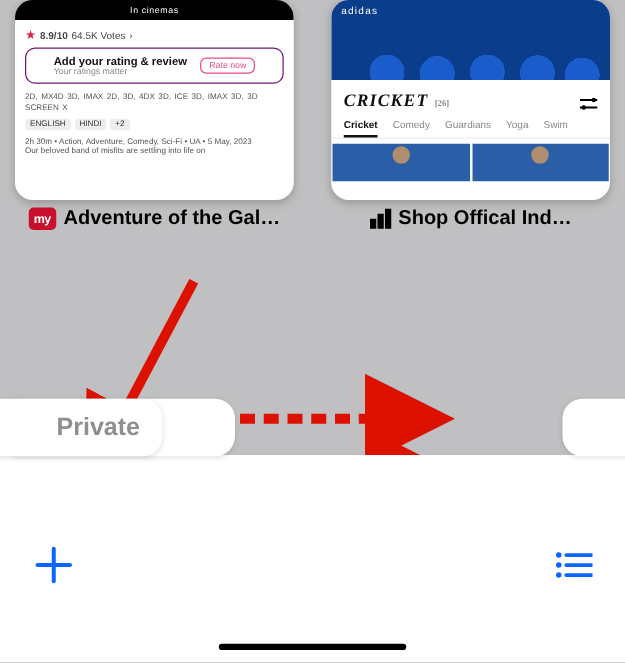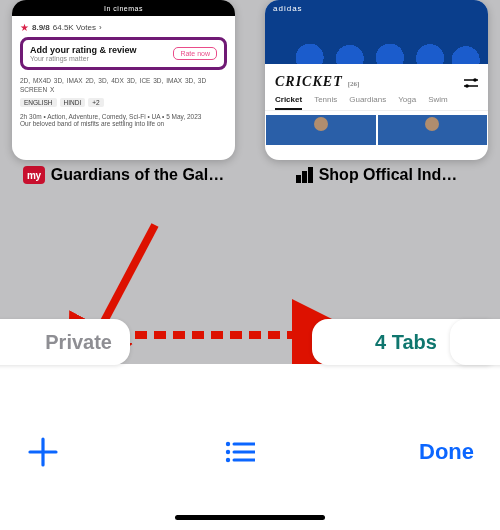--- a/index.html
+++ b/index.html
@@ -30,21 +30,21 @@
     }
     
     .t1-cinemas {
       background:#000; color:#fff; height:16px; font-size:7px;
       display:flex; align-items:center; justify-content:center; letter-spacing: .5px;
     }
     .t1-section { padding: 6px 8px 0; }
     .t1-rating { color:#444; font-size:8px; display:flex; align-items:center; gap:3px; }
     .t1-rating .star { color:#d9234a; font-size:10px; }
     .t1-review {
-      border:3px solid #701a75; border-radius:8px; margin-top:4px; padding:5px 7px;
+      border:1px solid #701a75; border-radius:8px; margin-top:4px; padding:5px 22px;
       display:flex; justify-content:space-between; align-items:center;
     }
     .t1-review-left .h { font-size:9px; font-weight:600; }
     .t1-review-left .s { font-size:7px; color:#888; }
     .t1-rate-btn {
       border:1px solid #ea4c89; color:#ea4c89; border-radius:5px;
       padding:2px 6px; font-size:7px; font-weight:500;
     }
     .t1-formats { margin-top:6px; font-size:6.5px; color:#555; line-height:1.4; letter-spacing:0; word-spacing:1px; }
     .t1-chips { margin-top:4px; display:flex; gap:3px; }
@@ -98,21 +98,21 @@
     
     .anno-layer { position:absolute; inset:0; pointer-events:none; }
 
     
     .bottom {
       position:absolute; bottom:0; left:0; right:0; height:166px;
       background:#fff;
     }
     .group-strip {
       position:absolute; top:-48px; left:0; right:0;
-      display:flex; align-items:center; justify-content:flex-end; gap:14px;
+      display:flex; align-items:center; justify-content:flex-start; gap:14px;
       padding: 0 0; height:52px;
     }
     .group-pill {
       background:#fff; border-radius:16px; height:46px;
       min-width:188px; display:flex; align-items:center; justify-content:center;
       font-size:20px; font-weight:700; color:#0f766e;
       box-shadow: 0 1px 4px rgba(0,0,0,.12);
     }
     .group-pill.side {
       min-width:40px; position:absolute;
@@ -136,21 +136,21 @@
 <body>
 
 <div class="thumbs">
 
   <div class="thumb">
     <div class="thumb-card">
       <div class="t1-cinemas">In cinemas</div>
       <div class="t1-section">
         <div class="t1-rating">
           <span class="star">★</span>
-          <b>8.9/8</b>
+          <b>8.9/10</b>
           <span>64.5K Votes</span>
           <span>›</span>
         </div>
         <div class="t1-review">
           <div class="t1-review-left">
             <div class="h">Add your rating &amp; review</div>
             <div class="s">Your ratings matter</div>
           </div>
           <div class="t1-rate-btn">Rate now</div>
         </div>
@@ -159,42 +159,42 @@
           <span class="t1-chip">ENGLISH</span>
           <span class="t1-chip">HINDI</span>
           <span class="t1-chip">+2</span>
         </div>
         <div class="t1-meta">2h 30m • Action, Adventure, Comedy, Sci-Fi • UA • 5 May, 2023</div>
         <div class="t1-desc">Our beloved band of misfits are settling into life on</div>
       </div>
     </div>
     <div class="thumb-label">
       <span class="my-badge">my</span>
-      <span>Guardians of the Gal…</span>
+      <span>Adventure of the Gal…</span>
     </div>
   </div>
 
   <div class="thumb">
     <div class="thumb-card">
       <div class="t2-hero">
         <span class="t2-adidas">adidas</span>
       </div>
       <div class="t2-title">
         <span>CRICKET</span>
         <small>[26]</small>
       </div>
       <svg class="t2-settings" width="14" height="10">
         <line x1="0" y1="2" x2="14" y2="2" stroke="#000" stroke-width="1.5"></line>
         <circle cx="11" cy="2" r="1.8" fill="#000"></circle>
         <line x1="0" y1="8" x2="14" y2="8" stroke="#000" stroke-width="1.5"></line>
         <circle cx="3" cy="8" r="1.8" fill="#000"></circle>
       </svg>
       <div class="t2-tabs">
         <span class="active">Cricket</span>
-        <span>Tennis</span>
+        <span>Comedy</span>
         <span>Guardians</span>
         <span>Yoga</span>
         <span>Swim</span>
       </div>
       <div class="t2-strip">
           <div></div>
           <div></div>
         </div>
     </div>
     <div class="thumb-label">
@@ -238,17 +238,16 @@
       <line x1="4" y1="17" x2="30" y2="17" stroke="currentColor" stroke-width="3.2" stroke-linecap="round"></line>
     </svg>
     <svg class="list" viewBox="0 0 30 22">
       <circle cx="3" cy="3" r="2.2" fill="currentColor"></circle>
       <line x1="9" y1="3" x2="30" y2="3" stroke="currentColor" stroke-width="3" stroke-linecap="round"></line>
       <circle cx="3" cy="11" r="2.2" fill="currentColor"></circle>
       <line x1="9" y1="11" x2="30" y2="11" stroke="currentColor" stroke-width="3" stroke-linecap="round"></line>
       <circle cx="3" cy="19" r="2.2" fill="currentColor"></circle>
       <line x1="9" y1="19" x2="30" y2="19" stroke="currentColor" stroke-width="3" stroke-linecap="round"></line>
     </svg>
-    <span class="done">Done</span>
   </div>
 
   <div class="home-ind"></div>
 </div>
 
 </body></html>

